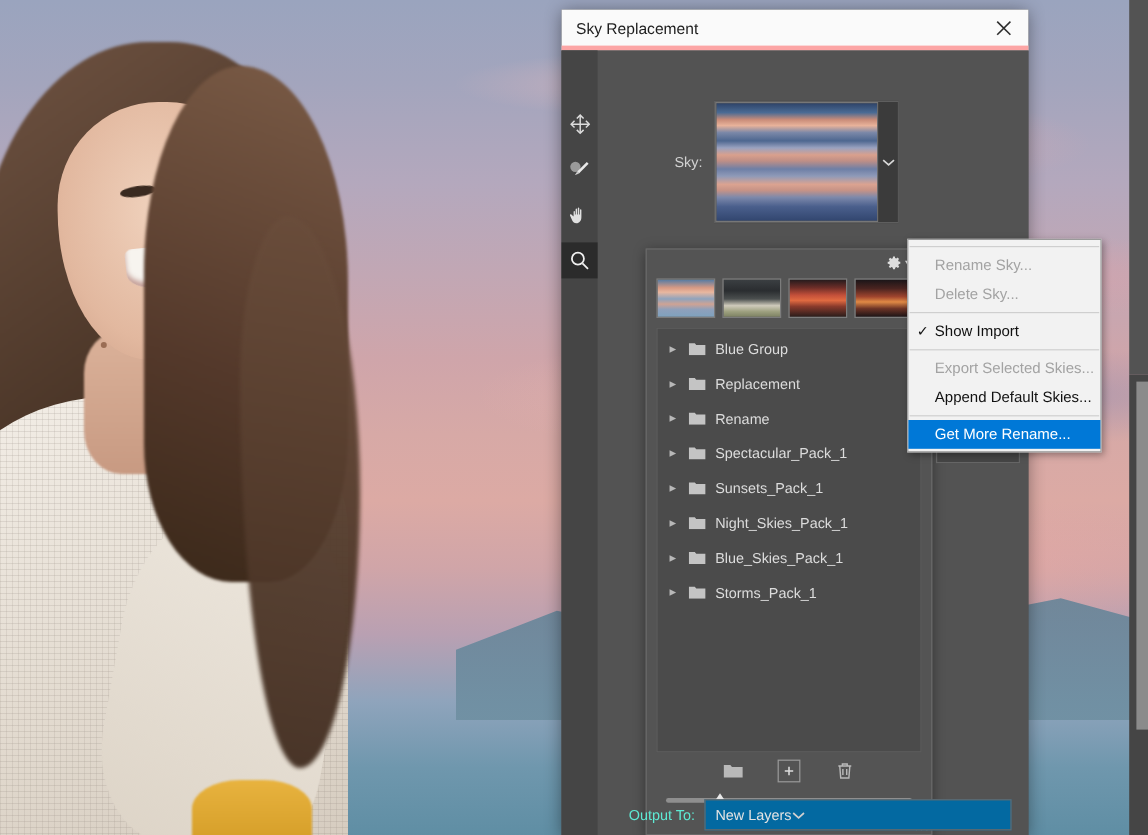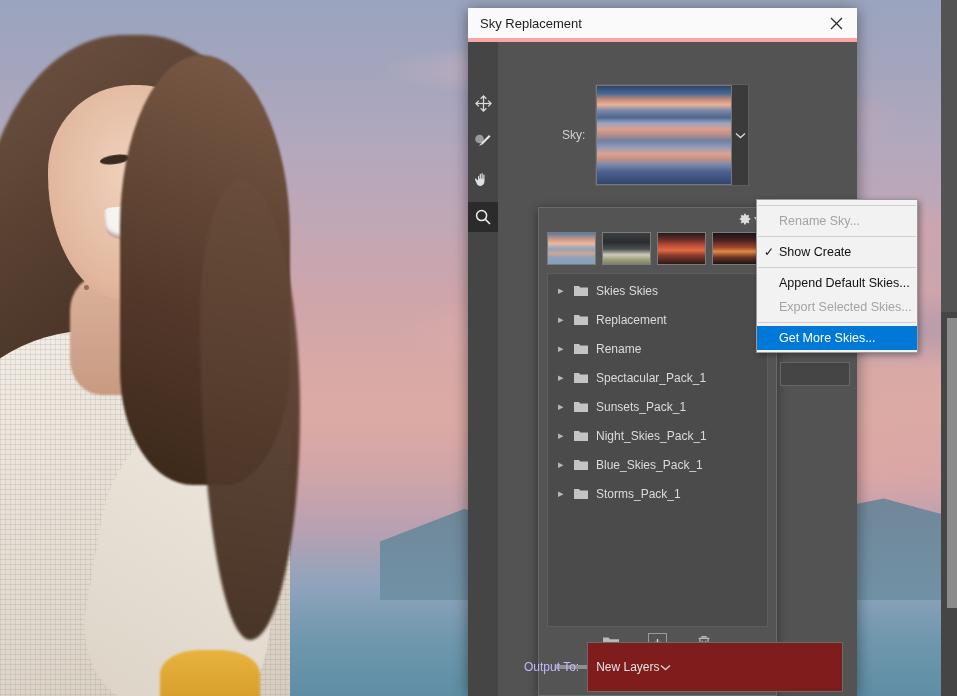--- a/index.html
+++ b/index.html
@@ -243,25 +243,25 @@
   .rc-field { height: 22px; background:#454545; border:1px solid #666; margin-bottom: 12px; }
   .rc-track { height: 4px; background:#8d8d8d; border-radius:2px; margin: 10px 4px 18px 4px; }
   .rc-select { height: 22px; background:#454545; border:1px solid #666; margin-bottom: 12px;
     display:flex; align-items:center; justify-content:flex-end; padding-right:6px; }
 
   
   .output-row {
     position:absolute; left: 56px; bottom: 8px; right: 14px;
     display:flex; align-items:center; gap:8px;
   }
-  .output-label { font-size:12px; color:#c4b5fd; white-space:nowrap; }
+  .output-label { font-size:12px; color:#5eead4; white-space:nowrap; }
   .output-select {
-    flex:1; height: 24px; background:#7f1d1d; border:1px solid #6a6a6a;
+    flex:1; height: 24px; background:#0369a1; border:1px solid #6a6a6a;
     display:flex; align-items:center; 
-    padding: 12px 8px; color:#e3e3e3; font-size: 12px; cursor:pointer;
+    padding: 0 8px; color:#e3e3e3; font-size: 12px; cursor:pointer;
   }
 
   
   .ctxmenu {
     position:absolute; left: 756px; top: 199px;
     width: 160px;
     background:#f2f2f2; border:1px solid #9a9a9a;
     box-shadow: 2px 2px 6px rgba(0,0,0,.35);
     padding: 2px 0;
     z-index: 50;
@@ -381,21 +381,21 @@
           <div class="thumb t2"></div>
           <div class="thumb t3"></div>
         </div>
 
         <div class="folder-list">
           <div class="folder-item">
             <span class="arrow-r">▸</span>
             <svg width="14" height="11" viewBox="0 0 14 11" fill="#c4c4c4">
                 <path d="M0 1h5l1.2 1.4H14V11H0z"></path>
               </svg>
-            <span>Skies Skies</span>
+            <span>Blue Group</span>
           </div>
           <div class="folder-item">
             <span class="arrow-r">▸</span>
             <svg width="14" height="11" viewBox="0 0 14 11" fill="#c4c4c4">
                 <path d="M0 1h5l1.2 1.4H14V11H0z"></path>
               </svg>
             <span>Replacement</span>
           </div>
           <div class="folder-item">
             <span class="arrow-r">▸</span>
@@ -492,31 +492,34 @@
       </div>
 
     </div>
   </div>
 
   <div class="ctxmenu">
     <div class="ctx-sep"></div>
     <div class="ctx-item disabled">
       <span>Rename Sky...</span>
     </div>
+    <div class="ctx-item disabled">
+      <span>Delete Sky...</span>
+    </div>
     <div class="ctx-sep"></div>
     <div class="ctx-item">
       <span class="ctx-check">✓</span>
-      <span>Show Create</span>
+      <span>Show Import</span>
     </div>
     <div class="ctx-sep"></div>
+    <div class="ctx-item disabled">
+      <span>Export Selected Skies...</span>
+    </div>
     <div class="ctx-item">
       <span>Append Default Skies...</span>
     </div>
-    <div class="ctx-item disabled">
-      <span>Export Selected Skies...</span>
-    </div>
     <div class="ctx-sep"></div>
     <div class="ctx-item selected">
-      <span>Get More Skies...</span>
+      <span>Get More Rename...</span>
     </div>
   </div>
 
 </div>
 
 </body></html>

